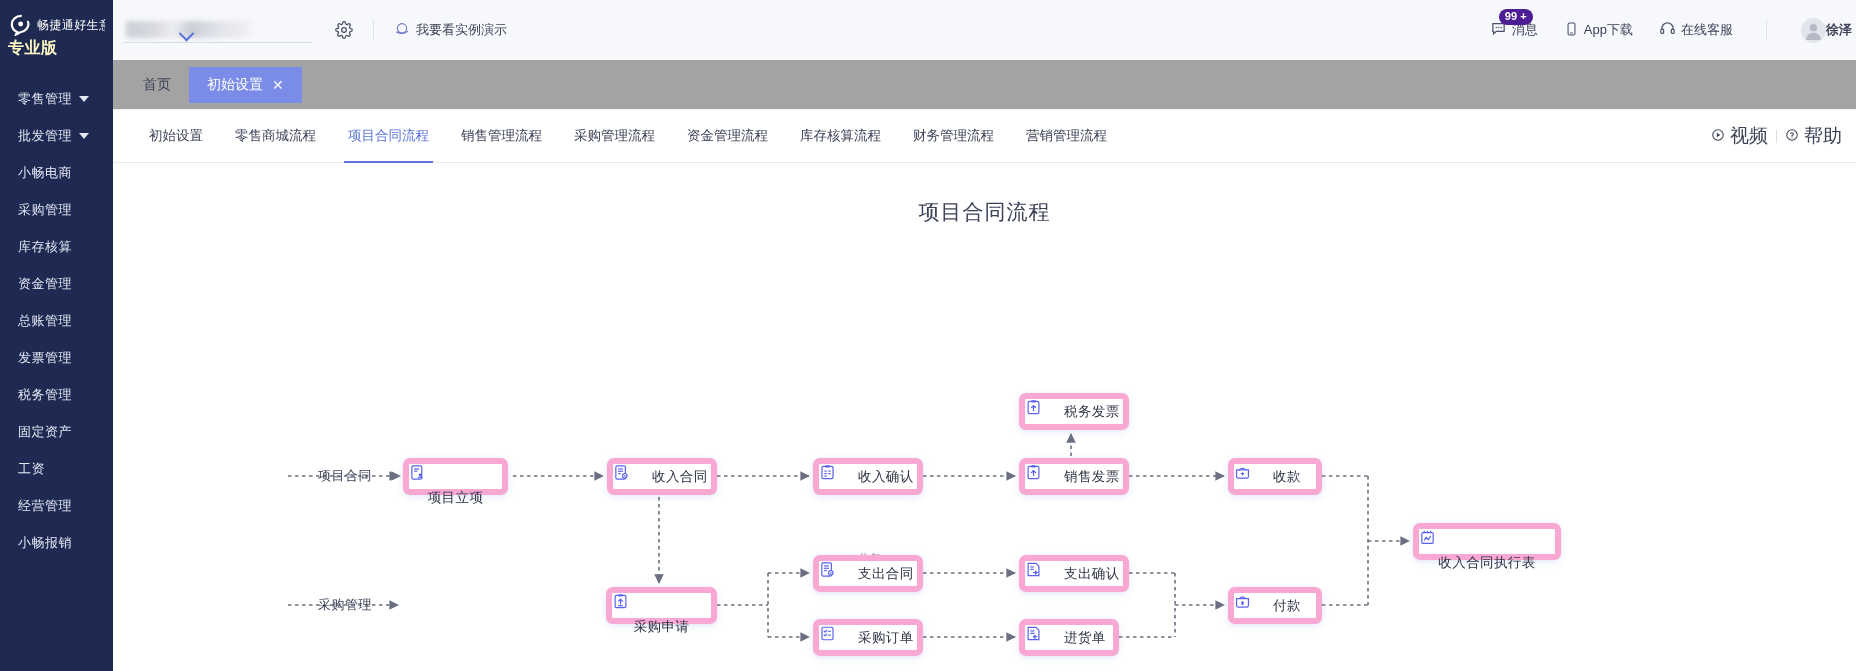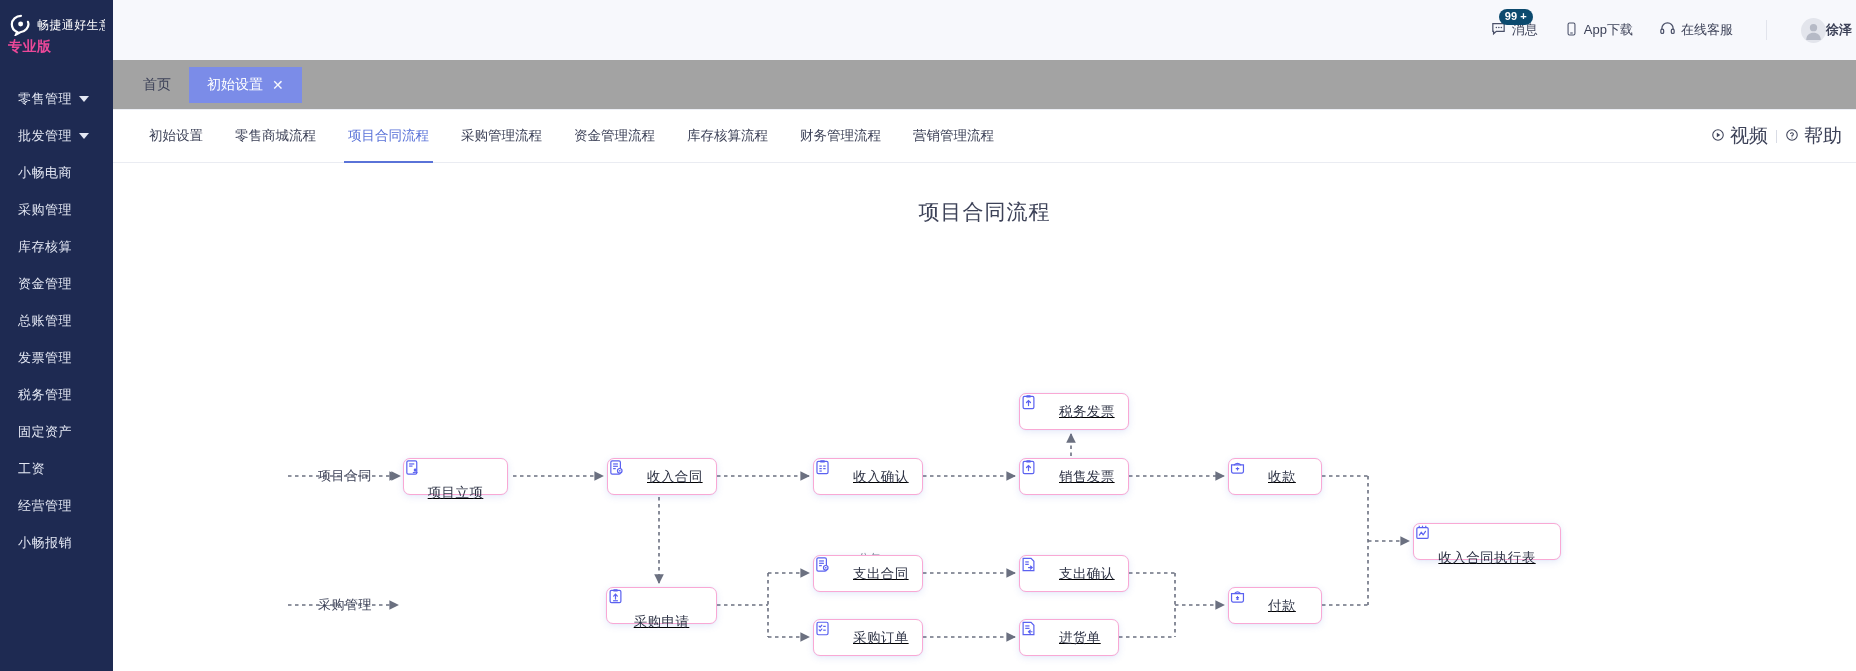--- a/index.html
+++ b/index.html
@@ -20,21 +20,21 @@
   .logo-mark {
     width: 22px; height: 22px; flex: 0 0 22px;
     display: flex; align-items: center; justify-content: center;
   }
   .logo-text {
     color: #ffffff; font-size: 12px; letter-spacing: .4px; white-space: nowrap;
     overflow: hidden;
   }
   .logo-badge {
     position: absolute; left: 8px; top: 38px;
-    color: #ec4899; font-size: 14px; font-weight: bold;
+    color: #fef9c3; font-size: 16px; font-weight: bold;
     letter-spacing: .5px;
   }
   .nav-list { margin-top: 8px; }
   .nav-item {
     height: 37px; display: flex; align-items: center;
     padding-left: 18px; color: #e3e7f3; font-size: 13px;
     letter-spacing: .5px; cursor: pointer; white-space: nowrap;
   }
   .caret {
     margin-left: 7px; width: 0; height: 0;
@@ -73,21 +73,21 @@
     margin-left: auto; display: flex; align-items: center;
     padding-right: 4px; gap: 0;
   }
   .hdr-act {
     position: relative; display: flex; align-items: center; gap: 5px;
     color: #3d4258; font-size: 13px; cursor: pointer;
     padding: 0 13px; white-space: nowrap;
   }
   .badge99 {
     position: absolute; left: 22px; top: -11px;
-    background: #0c4a6e; color: #fff; font-size: 11px; font-weight: bold;
+    background: #4c1d95; color: #fff; font-size: 11px; font-weight: bold;
     border-radius: 9px; padding: 1px 6px 2px; line-height: 13px;
     white-space: nowrap;
   }
   .avatar-wrap { display: flex; align-items: center; gap: 0; padding-left: 14px; cursor: pointer; font-weight: bold; }
   .avatar {
     width: 25px; height: 25px; border-radius: 50%; background: #e3e5ec;
     display: flex; align-items: flex-end; justify-content: center; overflow: hidden;
   }
   .user-name { color:#3d4258; font-size: 13px; white-space: nowrap; }
 
@@ -143,24 +143,24 @@
   .rowlabel {
     position: absolute; font-size: 13px; color: #3d4258;
     letter-spacing: .5px; white-space: nowrap;
   }
   .edgelabel {
     position: absolute; font-size: 11.5px; color: #8a8f9e;
     white-space: nowrap;
   }
   .node {
     position: absolute; height: 37px; border-radius: 7px; background: #ffffff;
-    border: 1px solid #f9a8d4;
+    border: 6px solid #f9a8d4;
     box-shadow: 0 2px 7px rgba(90,115,216,.15), 0 0 0 .5px rgba(120,140,230,.06);
     display: flex; align-items: center; gap: 8px; padding: 0 14px;
-    cursor: pointer; white-space: nowrap; text-decoration: underline;
+    cursor: pointer; white-space: nowrap;
   }
   .node .nlabel { font-size: 13.5px; color: #2e3345; letter-spacing: .4px; }
   .nico { width: 17px; height: 17px; flex: 0 0 17px; display:flex; }
 </style>
 </head>
 <body>
 
 <div id="app">
 
   <div class="sidebar">
@@ -216,20 +216,48 @@
       <div class="nav-item">
         <span>经营管理</span>
       </div>
       <div class="nav-item">
         <span>小畅报销</span>
       </div>
     </div>
   </div>
 
   <div class="header">
+    <div class="hdr-left">
+      <div class="acct-field">
+        <div class="acct-blur"></div>
+        <span class="chev-down"></span>
+      </div>
+      <span class="gear-btn">
+        <svg width="18" height="18" viewBox="0 0 24 24" fill="none" stroke="#4a5068" stroke-width="1.7">
+          <circle cx="12" cy="12" r="3.1"></circle>
+          <path d="M19.4 15a1.7 1.7 0 0 0 .34 1.87l.06.06a2 2 0 1 1-2.83 2.83l-.06-.06a1.7 1.7 0 0 0-1.87-.34
+                   1.7 1.7 0 0 0-1 1.56V21a2 2 0 0 1-4 0v-.09A1.7 1.7 0 0 0 8.9 19.3a1.7 1.7 0 0 0-1.87.34l-.06.06
+                   a2 2 0 1 1-2.83-2.83l.06-.06a1.7 1.7 0 0 0 .34-1.87 1.7 1.7 0 0 0-1.56-1H3a2 2 0 0 1 0-4h.09
+                   A1.7 1.7 0 0 0 4.7 8.9a1.7 1.7 0 0 0-.34-1.87l-.06-.06a2 2 0 1 1 2.83-2.83l.06.06
+                   a1.7 1.7 0 0 0 1.87.34H9.1a1.7 1.7 0 0 0 1-1.56V3a2 2 0 0 1 4 0v.09a1.7 1.7 0 0 0 1 1.56
+                   1.7 1.7 0 0 0 1.87-.34l.06-.06a2 2 0 1 1 2.83 2.83l-.06.06a1.7 1.7 0 0 0-.34 1.87V9.1
+                   a1.7 1.7 0 0 0 1.56 1H21a2 2 0 0 1 0 4h-.09a1.7 1.7 0 0 0-1.56 1z"></path>
+        </svg>
+      </span>
+      <span class="hdr-div"></span>
+      <span class="demo-link">
+        <span>
+          <svg width="16" height="16" viewBox="0 0 24 24" fill="none" stroke="#6b77c4" stroke-width="1.7">
+            <circle cx="12" cy="11" r="7"></circle>
+            <path d="M3.5 16.2 C7 19.2 16 19.6 20.8 15.2" stroke="#6b77c4"></path>
+          </svg>
+        </span>
+        <span>我要看实例演示</span>
+      </span>
+    </div>
 
     <div class="hdr-right">
       <span class="hdr-act">
         <span>
           <svg width="17" height="17" viewBox="0 0 24 24" fill="none" stroke="#4a5068" stroke-width="1.7">
             <path d="M4 5h16v11H9l-4 3.5V16H4z"></path>
             <circle cx="9" cy="10.5" r="1.1" fill="#4a5068" stroke="none"></circle>
             <circle cx="12.5" cy="10.5" r="1.1" fill="#4a5068" stroke="none"></circle>
             <circle cx="16" cy="10.5" r="1.1" fill="#4a5068" stroke="none"></circle>
           </svg>
@@ -283,20 +311,23 @@
 
     <div class="subtabs">
       <div class="stab">
         <span>初始设置</span>
         </div>
       <div class="stab">
         <span>零售商城流程</span>
         </div>
       <div class="stab active">
         <span>项目合同流程</span>
+        </div>
+      <div class="stab">
+        <span>销售管理流程</span>
         </div>
       <div class="stab">
         <span>采购管理流程</span>
         </div>
       <div class="stab">
         <span>资金管理流程</span>
         </div>
       <div class="stab">
         <span>库存核算流程</span>
         </div>

